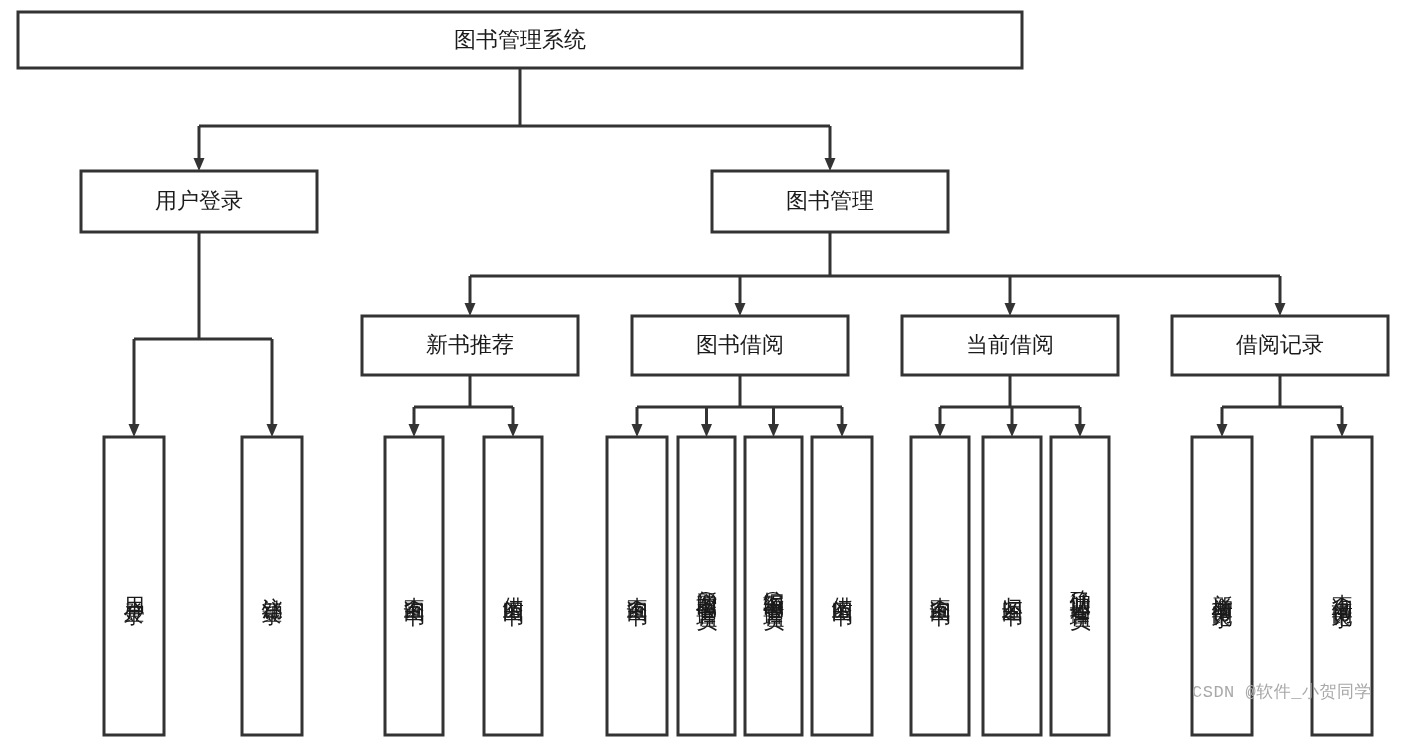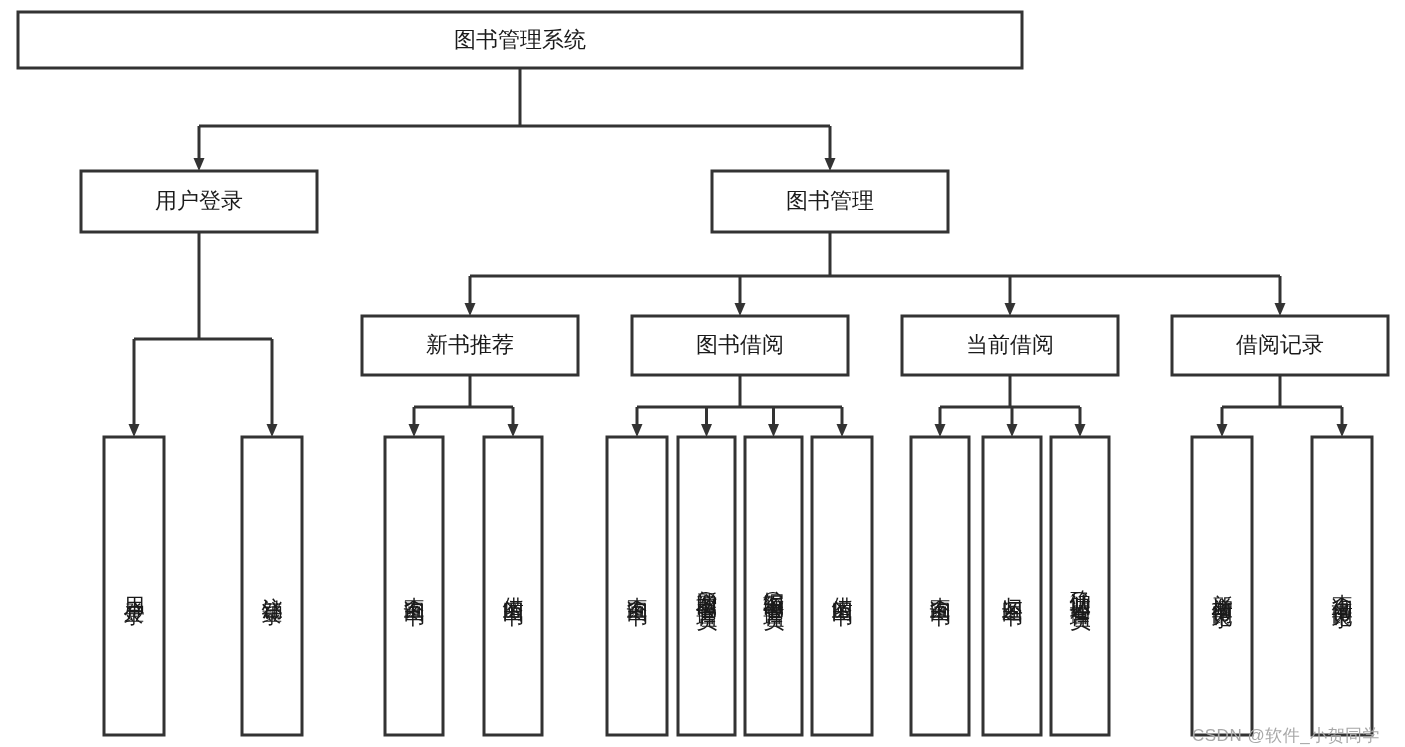--- a/index.html
+++ b/index.html
@@ -59,22 +59,22 @@
     line-height: 1.25;
     color: #1a1a1a;
     letter-spacing: 3px;
     text-align: center;
     white-space: nowrap;
     pointer-events: none;
   }
   .watermark {
     position: absolute;
     left: 1192px;
-    top: 724px;
-    font-family: Liberation Sans, sans-serif;
+    top: 680px;
+    font-family: Liberation Mono, monospace;
     font-size: 17px;
     color: #a8a8a8;
     white-space: nowrap;
     letter-spacing: 0.5px;
   }
 </style>
 </head>
 <body>
 
 <div id="diagram-root">

